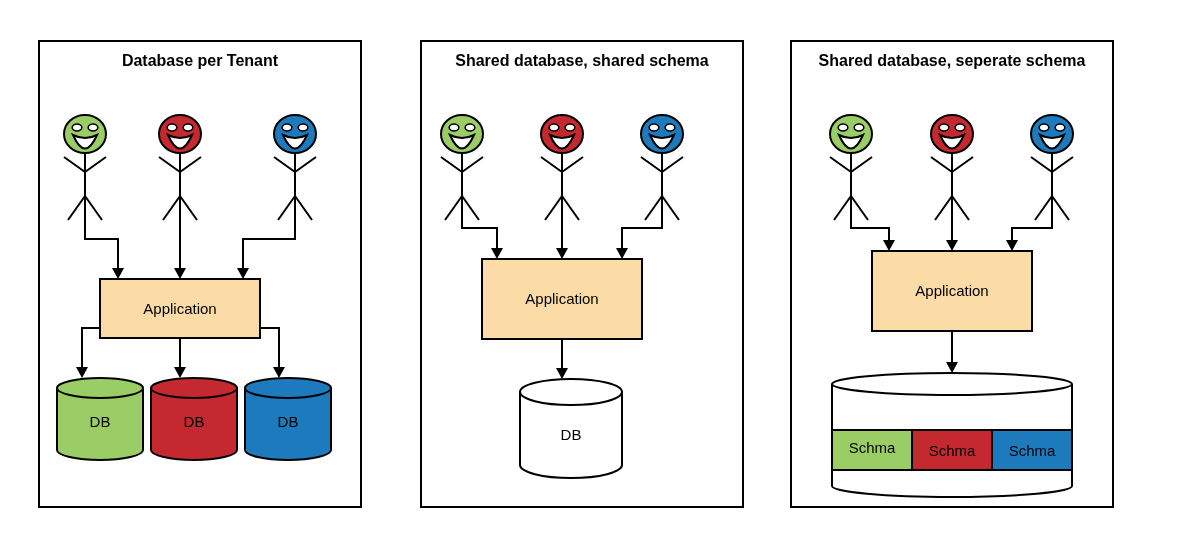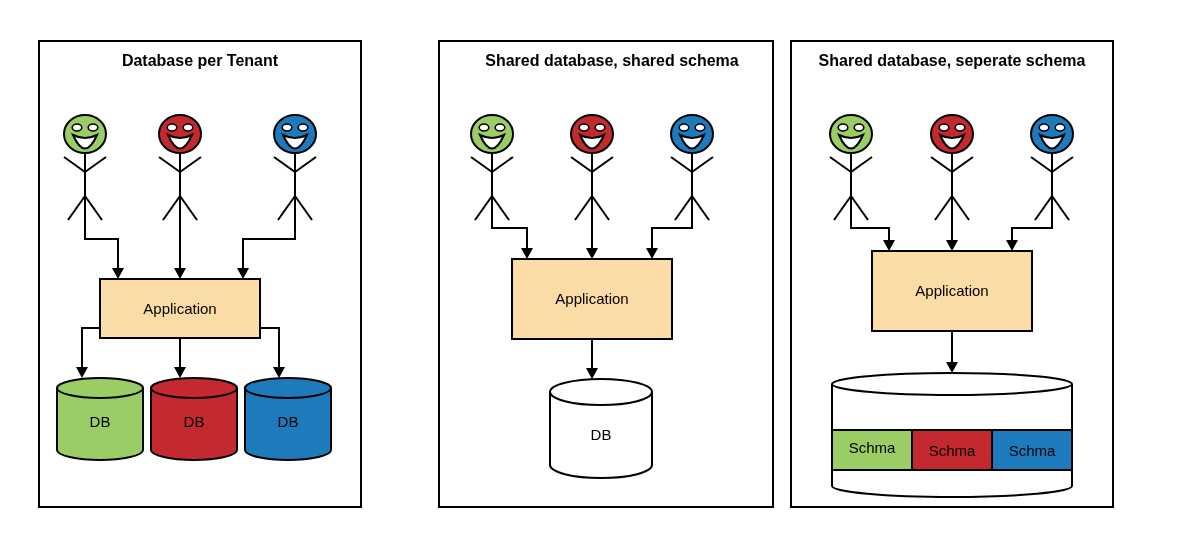--- a/index.html
+++ b/index.html
@@ -17,21 +17,21 @@
   }
   .panel {
     position: absolute;
     top: 40px;
     width: 320px;
     height: 464px;
     border: 2px solid #000000;
     background: #ffffff;
   }
   .panel-1 { left: 38px; }
-  .panel-2 { left: 438px; padding-left: 12px; }
+  .panel-2 { left: 420px; }
   .panel-3 { left: 790px; }
   svg { display: block; }
   svg text {
     font-family: "Liberation Sans", sans-serif;
     fill: #000000;
   }
   .title-text {
     font-size: 16px;
     font-weight: bold;
     text-anchor: middle;

